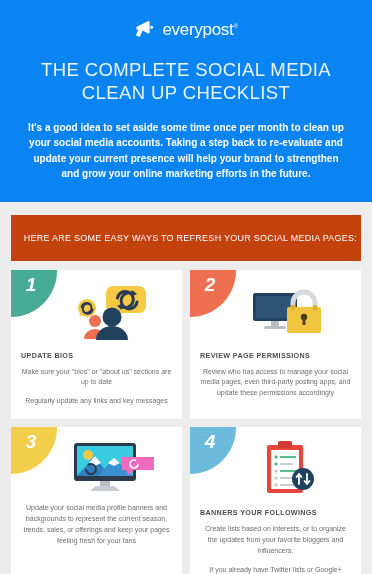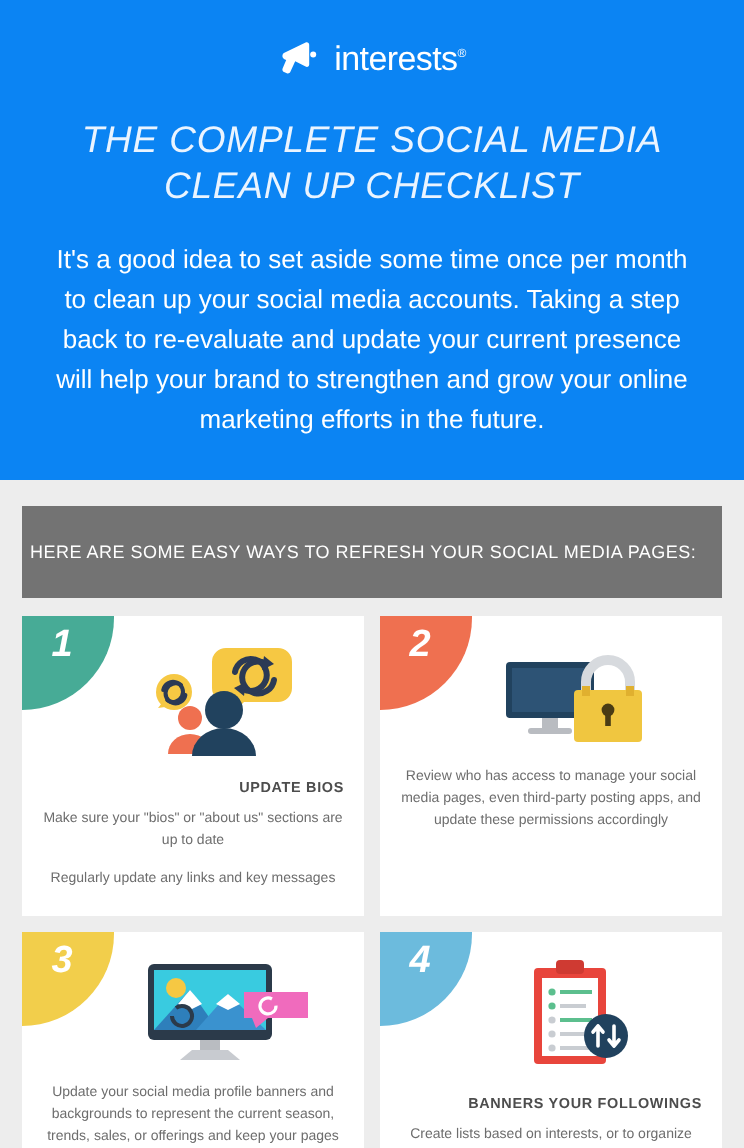--- a/index.html
+++ b/index.html
@@ -55,40 +55,39 @@
     color: #ffffff;
   }
 
   .hero-title {
     margin-top: 16px;
     color: #eaf4ff;
     font-size: 18.5px;
     line-height: 1.26;
     font-weight: 400;
     letter-spacing: 0.4px;
-    font-style: italic;
   }
 
   .hero-body {
     margin-top: 15px;
     color: #ffffff;
-    font-size: 13px;
+    font-size: 10px;
     line-height: 1.55;
-    font-weight: 400;
+    font-weight: 700;
     padding: 0 9px;
   }
 
   
   .section-bar-wrap {
     padding: 13px 11px 0 11px;
   }
   .section-bar {
-    background: #737373;
-    color: #ffffff;
-    text-align: left;
+    background: #c2410c;
+    color: #ffffff;
+    text-align: right;
     font-size: 9px;
     letter-spacing: 0.25px;
     padding: 18px 4px;
     font-weight: 400;
   }
 
   
   .grid {
     padding: 9px 11px 0 11px;
     display: grid;
@@ -128,21 +127,21 @@
   .art {
     height: 66px;
     display: flex;
     align-items: center;
     justify-content: center;
     margin-left: 26px;
     margin-top: 2px;
   }
 
   .card-title {
-    text-align: right;
+    text-align: left;
     font-size: 7.2px;
     font-weight: 700;
     color: #4d4d4d;
     letter-spacing: 0.35px;
     margin-top: 5px;
     margin-bottom: 7px;
   }
 
   .card-para {
     text-align: center;
@@ -160,21 +159,21 @@
 
   <div class="hero">
 
     <div class="logo-row">
       <span>
         <svg class="logo-mark" width="22" height="20" viewBox="0 0 22 20" aria-hidden="true">
           <path d="M3.2 7.4 L13.8 2.2 C14.7 1.8 15.6 2.4 15.6 3.4 L15.6 13.2 C15.6 14.2 14.7 14.8 13.8 14.3 L8.6 11.6 L6.2 16.9 C5.9 17.6 5.1 17.9 4.4 17.6 L3.0 17.0 C2.3 16.7 2.0 15.9 2.3 15.2 L4.1 11.0 L3.2 10.6 C1.9 10.0 1.9 8.0 3.2 7.4 Z" fill="#ffffff"></path>
           <circle cx="17.6" cy="8.3" r="1.5" fill="#ffffff"></circle>
         </svg>
       </span>
-      <span class="logo-word"><span>interests</span><span class="logo-tm">®</span></span>
+      <span class="logo-word"><span>everypost</span><span class="logo-tm">®</span></span>
     </div>
 
     <div class="hero-title">THE COMPLETE SOCIAL MEDIA CLEAN UP CHECKLIST</div>
     <div class="hero-body">It's a good idea to set aside some time once per month to clean up your social media accounts. Taking a step back to re-evaluate and update your current presence will help your brand to strengthen and grow your online marketing efforts in the future.</div>
   </div>
 
   <div class="section-bar-wrap">
     <div class="section-bar">HERE ARE SOME EASY WAYS TO REFRESH YOUR SOCIAL MEDIA PAGES:</div>
   </div>
 
@@ -225,20 +224,21 @@
 
           <path d="M46 26 v-6 a11 11 0 0 1 22 0 v6" stroke="#d7dade" stroke-width="5" fill="none" stroke-linecap="round"></path>
 
           <rect x="40" y="24" width="34" height="26" rx="2" fill="#f0c640"></rect>
           <rect x="44" y="22" width="4" height="5" fill="#e0b02f"></rect>
           <rect x="66" y="22" width="4" height="5" fill="#e0b02f"></rect>
           <circle cx="57" cy="34" r="3.2" fill="#4a3c14"></circle>
           <rect x="55.6" y="35" width="2.8" height="7" fill="#4a3c14"></rect>
         </svg>
       </div>
+      <div class="card-title">REVIEW PAGE PERMISSIONS</div>
       <div class="card-para">Review who has access to manage your social media pages, even third-party posting apps, and update these permissions accordingly</div>
     </div>
 
     <div class="card">
       <div class="badge" style="background:#f2ce4b">
         <span>3</span>
       </div>
       <div class="art">
         <svg width="92" height="62" viewBox="0 0 92 62" aria-hidden="true">
 

